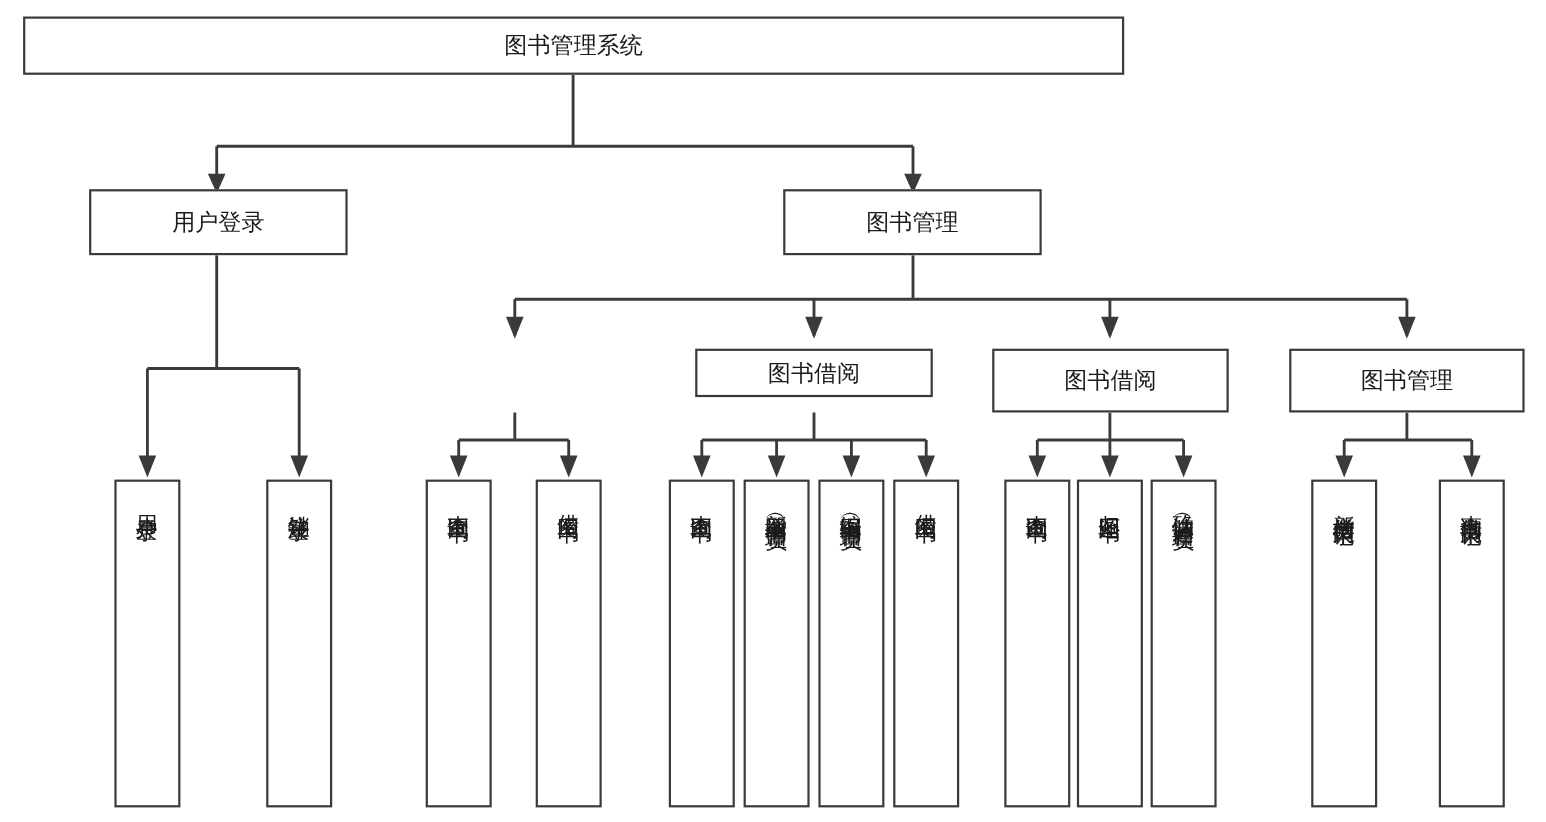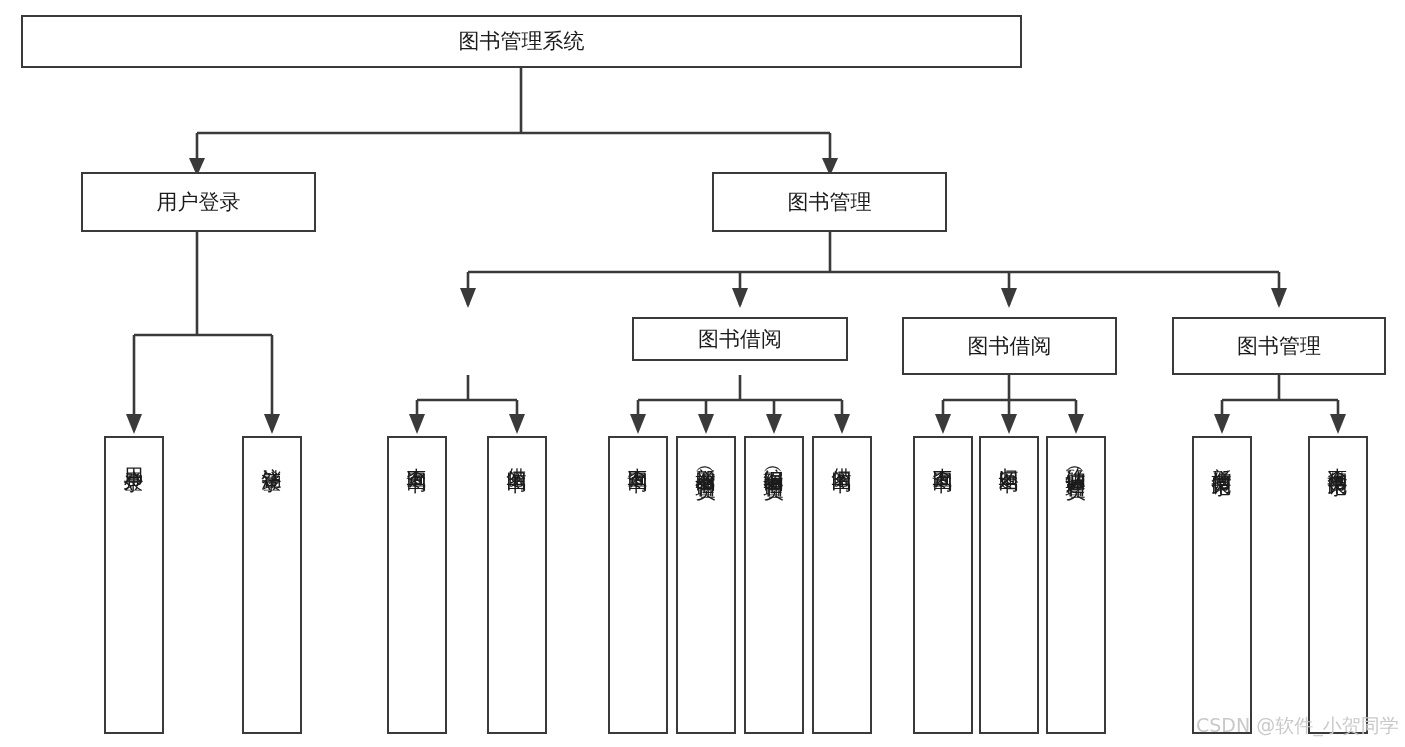--- a/index.html
+++ b/index.html
@@ -213,15 +213,14 @@
   </div>
 
   <div class="node vertical" style="left:1192px; top:436px; width:60px; height:298px;">
     <span class="node-label">新增借阅记录</span>
   </div>
 
   <div class="node vertical" style="left:1308px; top:436px; width:60px; height:298px;">
     <span class="node-label">查询借阅记录</span>
   </div>
 
-  <div class="watermark">CSDN @软件_小贺同学</div>
 
 </div>
 
 </body></html>

